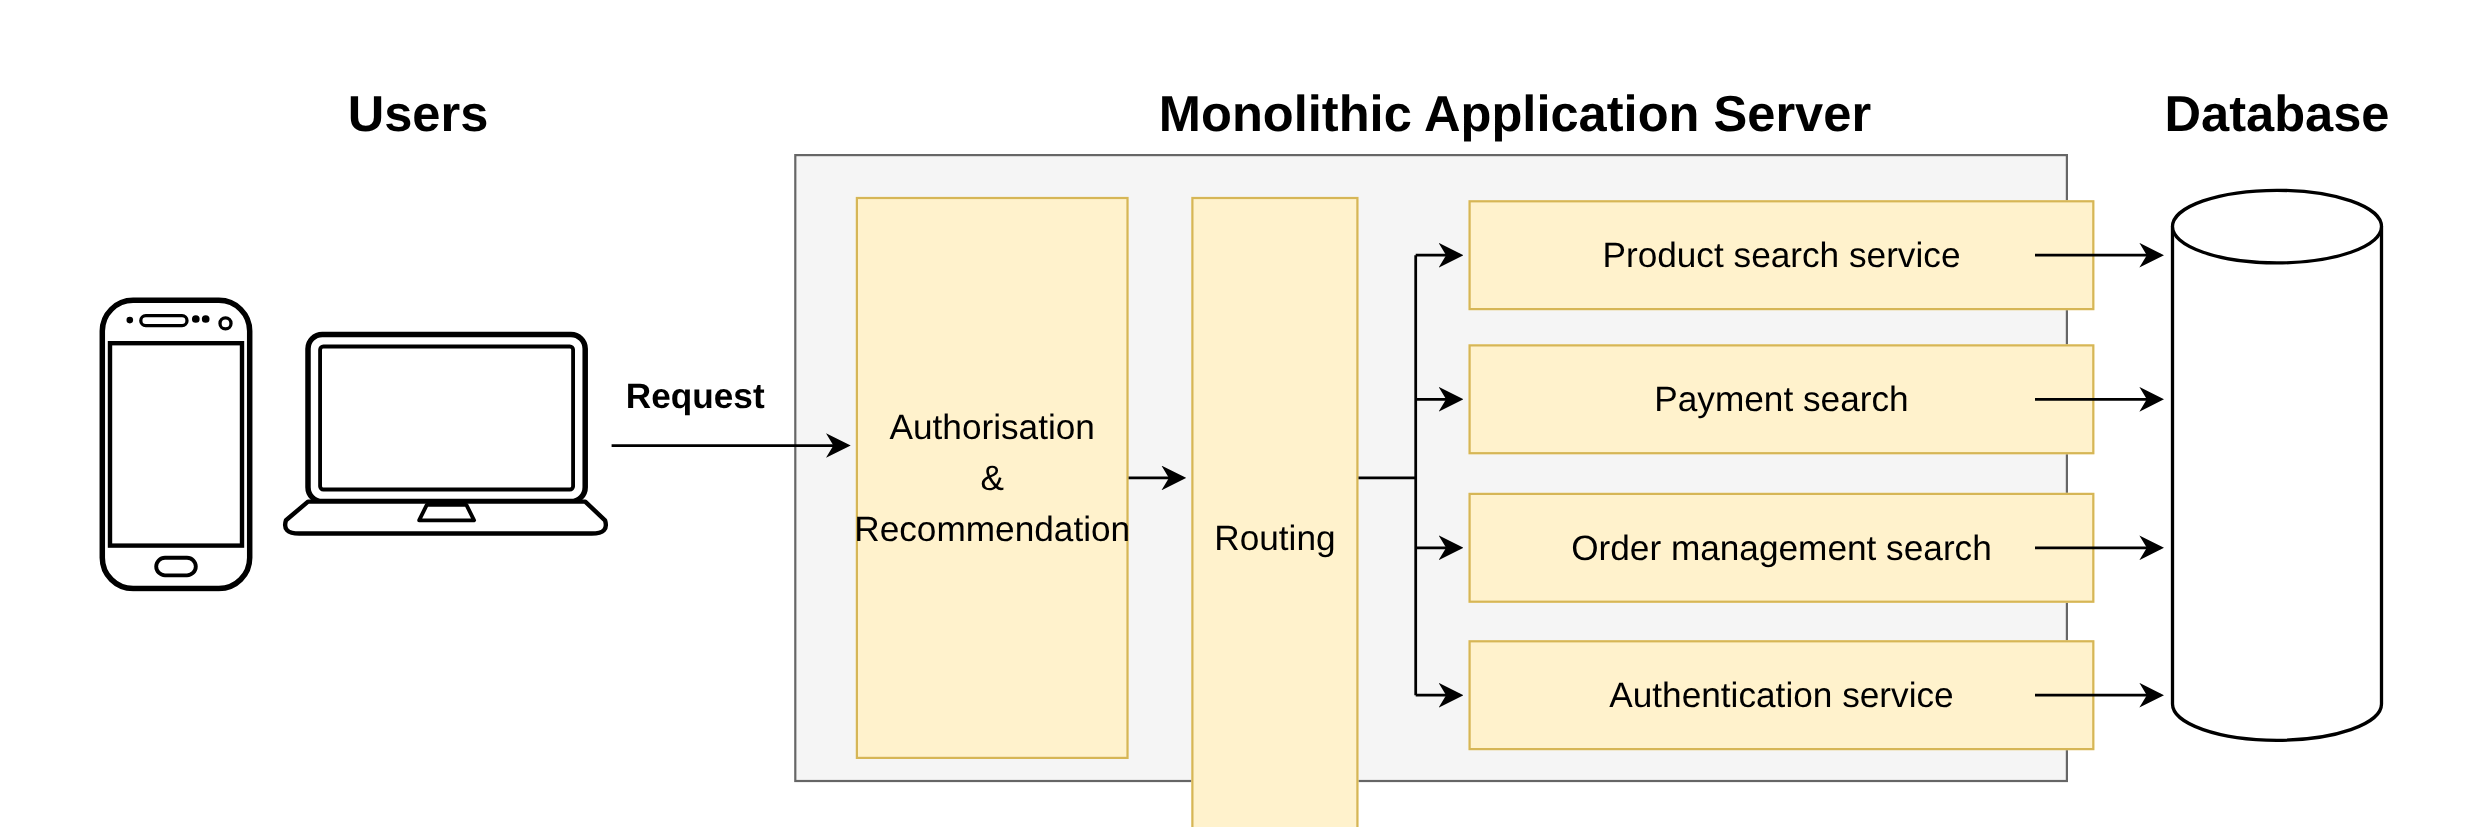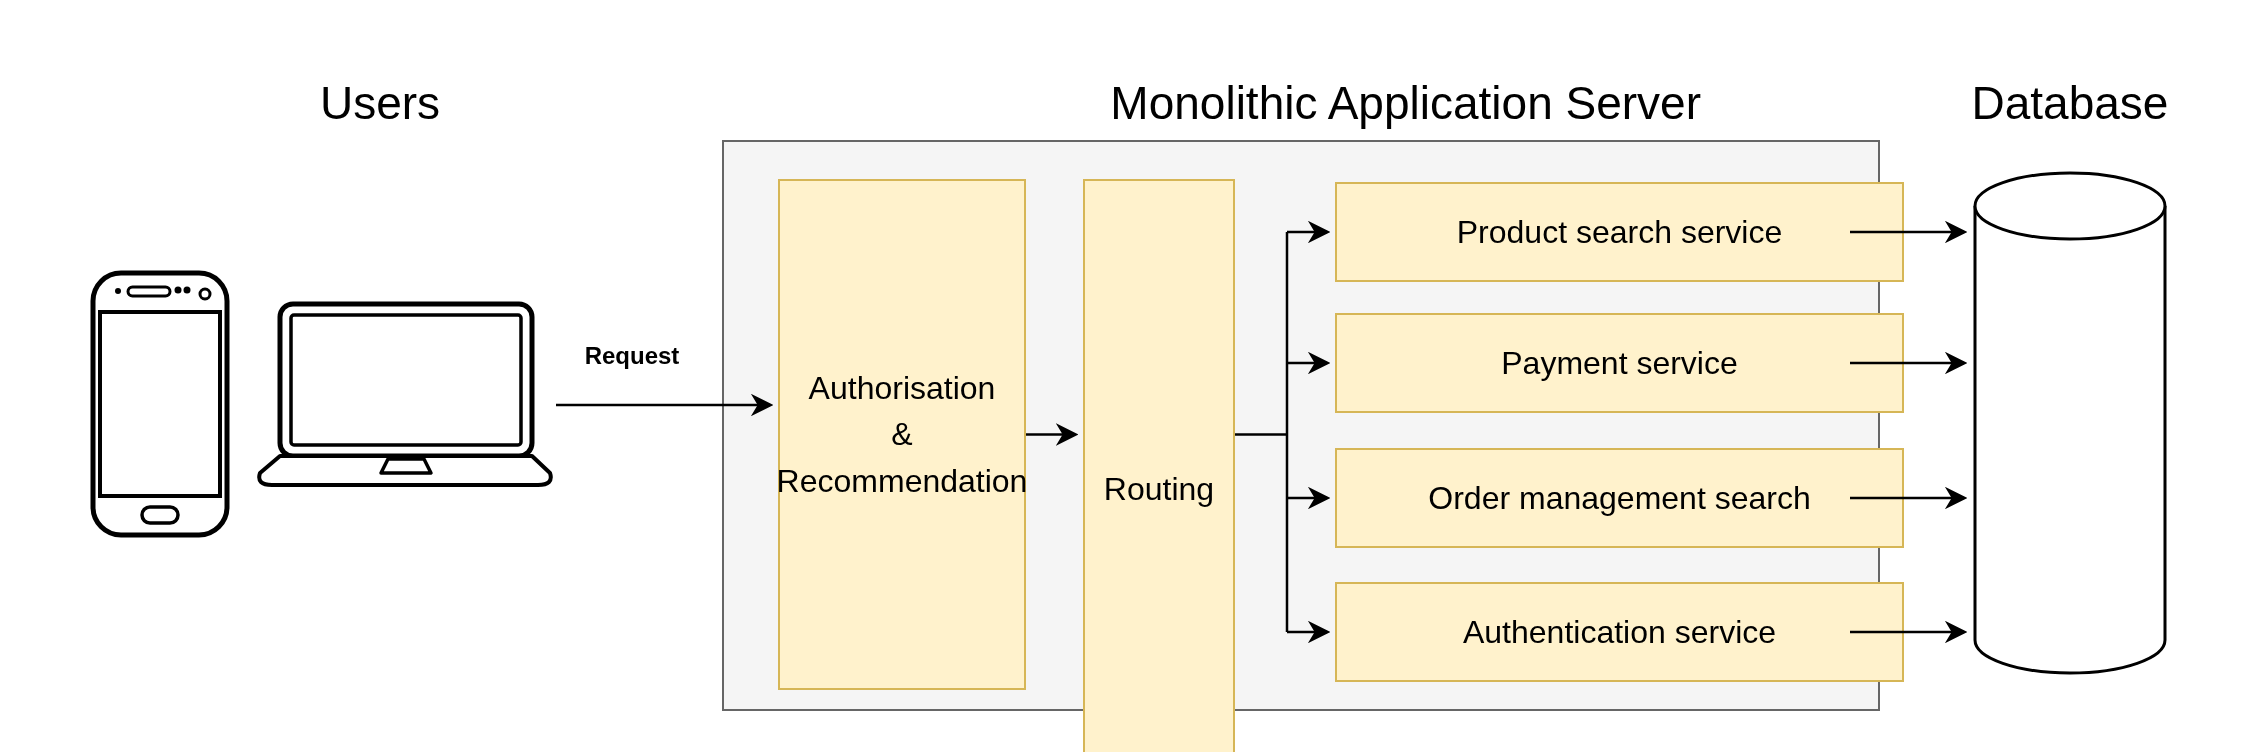--- a/index.html
+++ b/index.html
@@ -7,21 +7,21 @@
     width: 2246px; height: 752px;
     background: var(--background, #fff);
     font-family: "Liberation Sans", sans-serif;
     color: var(--text, #000);
     overflow: hidden;
   }
   #diagram { position: absolute; top: 0; left: 0; width: 2246px; height: 752px; }
 
   .title {
     position: absolute;
-    font-size: 46px; font-weight: 400;
+    font-size: 46px; font-weight: 700;
     text-align: center; white-space: nowrap;
     line-height: 1;
   }
   #users-title    { left: 180px;  width: 400px; top: 80px; }
   #server-title   { left: 901px;  width: 800px; top: 80px; text-align: right; }
   #database-title { left: 1870px; width: 400px; top: 80px; }
 
   #server-container {
     position: absolute;
     left: 722px; top: 140px; width: 1158px; height: 571px;
@@ -43,21 +43,21 @@
   #routing-box { left: 1083px; top: 179px; width: 152px; height: 621px; }
   .service-box { left: 1335px; width: 569px; height: 100px; }
   #service-box-0 { top: 182px; }
   #service-box-1 { top: 313px; }
   #service-box-2 { top: 448px; }
   #service-box-3 { top: 582px; }
 
   #request-label {
     position: absolute;
     left: 532px; top: 344px; width: 200px;
-    text-align: center; font-size: 24px; font-weight: 700;
+    text-align: center; font-size: 32px; font-weight: 700;
     line-height: 1;
   }
 
   svg.overlay { position: absolute; left: 0; top: 0; }
   .connector { stroke: var(--line, #000); stroke-width: 2.5; fill: none; }
   .arrowhead-shape { fill: var(--line, #000); stroke: none; }
 
   .device-shape { stroke: var(--line, #000); fill: #fff; }
   .device-dot   { fill: var(--line, #000); stroke: none; }
 
@@ -106,21 +106,21 @@
   </div>
 
   <div id="routing-box" class="ybox">
     <span>Routing</span>
   </div>
 
   <div id="service-box-0" class="ybox service-box">
     <span>Product search service</span>
   </div>
   <div id="service-box-1" class="ybox service-box">
-    <span>Payment service</span>
+    <span>Payment search</span>
   </div>
   <div id="service-box-2" class="ybox service-box">
     <span>Order management search</span>
   </div>
   <div id="service-box-3" class="ybox service-box">
     <span>Authentication service</span>
   </div>
 
   <svg class="overlay" width="2246" height="752" viewBox="0 0 2246 752">
     <defs>

